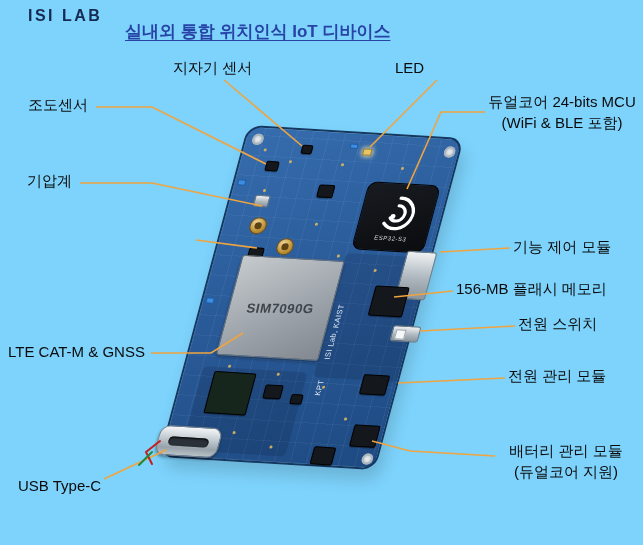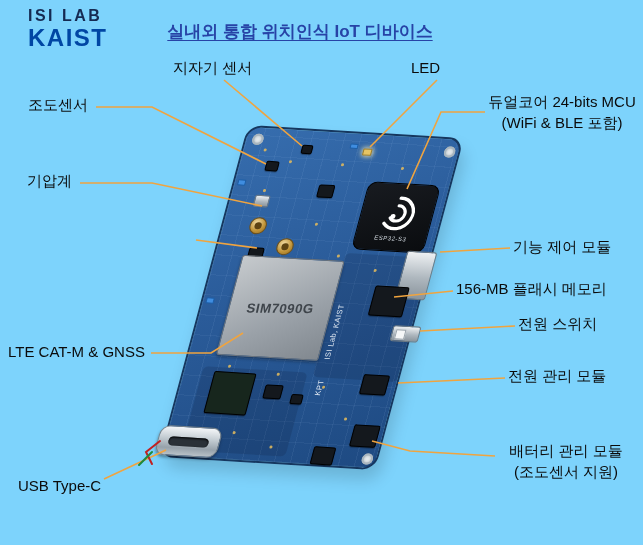--- a/index.html
+++ b/index.html
@@ -4,21 +4,21 @@
 <style>
   * { margin:0; padding:0; box-sizing:border-box; }
   html,body { background:#fff; }
   body { font-family:"Liberation Sans", sans-serif; }
   .stage { position:relative; width:643px; height:545px; background:#7dd3fc; overflow:hidden; }
 
   
   .logo { position:absolute; left:28px; top:7px; z-index:4; }
   .logo-line1 { font-size:16px; font-weight:800; color:#152a52; letter-spacing:2.5px; }
   .logo-line2 { font-size:24px; font-weight:800; color:#0046a4; letter-spacing:1.5px; margin-top:-1px; }
-  .title { position:absolute; left:125px; top:20px; width:350px; text-align:center;
+  .title { position:absolute; left:125px; top:20px; width:350px; text-align:left;
            font-size:17px; font-weight:bold; color:#2743a6; text-decoration:underline;
            text-underline-offset:3px; z-index:4; }
   .caption { position:absolute; left:241px; top:511px; width:160px; text-align:center;
              font-size:17px; font-weight:bold; color:#2743a6; z-index:4; }
 
   
   .label { position:absolute; font-size:15px; color:#0b0b0b; white-space:nowrap; z-index:4; }
   .label.multi { text-align:center; white-space:normal; line-height:21px; }
 
   
@@ -77,21 +77,20 @@
   .usb i { position:absolute; left:10px; top:10px; right:10px; height:9px; border-radius:5px;
            background:#2a3138; display:block; box-shadow:inset 0 1px 2px #000; }
 </style>
 </head>
 <body>
 
 <div class="stage">
 
   <div class="logo">
     <div class="logo-line1">ISI LAB</div>
-    <div class="logo-line2">KAIST</div>
   </div>
   <div class="title">실내외 통합 위치인식 IoT 디바이스</div>
 
   <div class="board">
     <div class="patch" style="left:128px;top:118px;width:84px;height:124px"></div>
     <div class="patch" style="left:18px;top:238px;width:104px;height:84px"></div>
 
     <span class="hole" style="left:6px;top:6px"></span>
     <span class="hole" style="left:198px;top:7px"></span>
     <span class="hole" style="left:6px;top:314px"></span>
@@ -179,31 +178,31 @@
       <polyline points="104,479 166,450"></polyline>
       <polyline points="495,456 410,451 372,441"></polyline>
     </g>
     <g fill="none" stroke-width="2" stroke-linecap="round">
       <polyline points="160,441 146,452 152,464" stroke="#c02020"></polyline>
       <polyline points="152,452 139,465" stroke="#1e8a3c"></polyline>
     </g>
   </svg>
 
   <div class="label" style="left:173px;top:59px">지자기 센서</div>
-  <div class="label" style="left:411px;top:59px">LED</div>
+  <div class="label" style="left:395px;top:59px">LED</div>
   <div class="label" style="left:28px;top:96px">조도센서</div>
   <div class="label multi" style="left:487px;top:91px;width:150px">
     <div>듀얼코어 24-bits MCU</div>
     <div>(WiFi &amp; BLE 포함)</div>
   </div>
   <div class="label" style="left:27px;top:172px">기압계</div>
   <div class="label" style="left:513px;top:238px">기능 제어 모듈</div>
   <div class="label" style="left:456px;top:280px">156-MB 플래시 메모리</div>
   <div class="label" style="left:518px;top:315px">전원 스위치</div>
   <div class="label" style="left:8px;top:343px">LTE CAT-M &amp; GNSS</div>
   <div class="label" style="left:508px;top:367px">전원 관리 모듈</div>
   <div class="label" style="left:18px;top:477px">USB Type-C</div>
   <div class="label multi" style="left:497px;top:440px;width:138px">
     <div>배터리 관리 모듈</div>
-    <div>(조도센서 지원)</div>
+    <div>(듀얼코어 지원)</div>
   </div>
 
 </div>
 
 </body></html>

